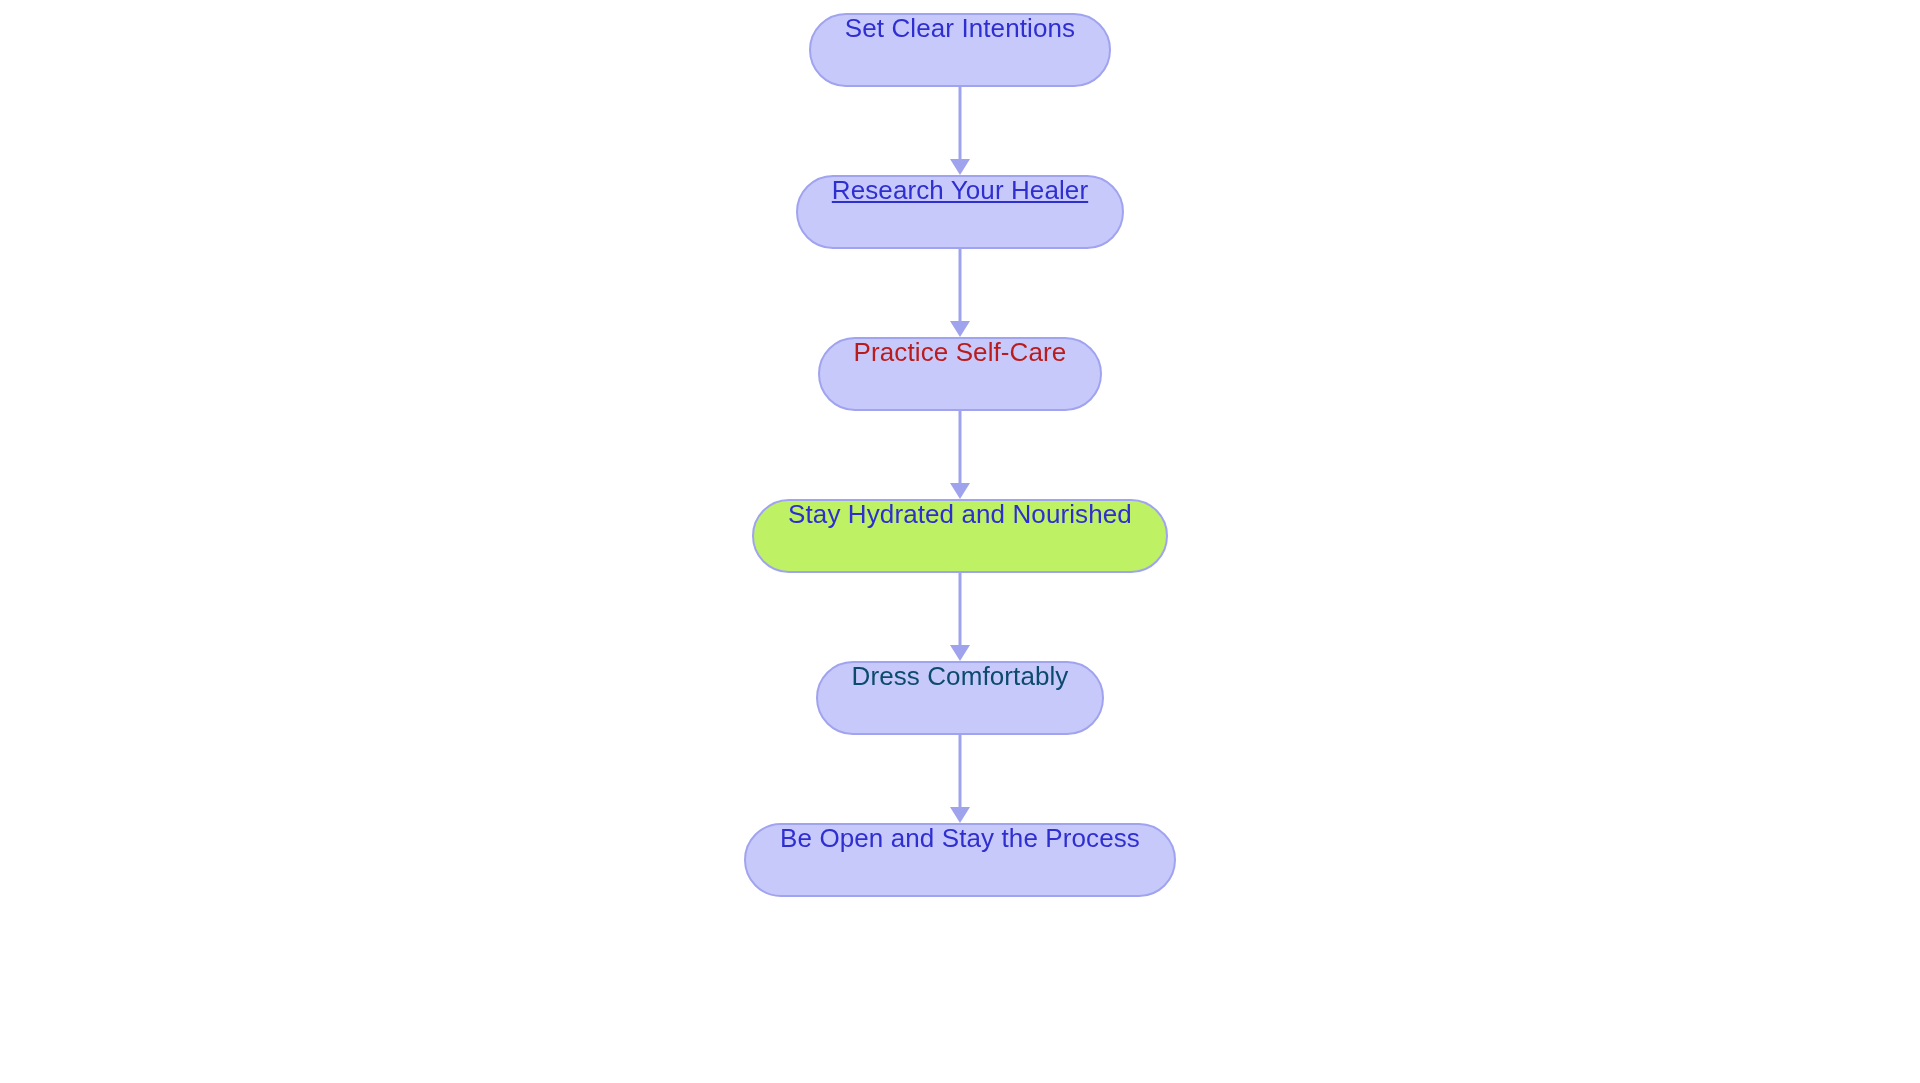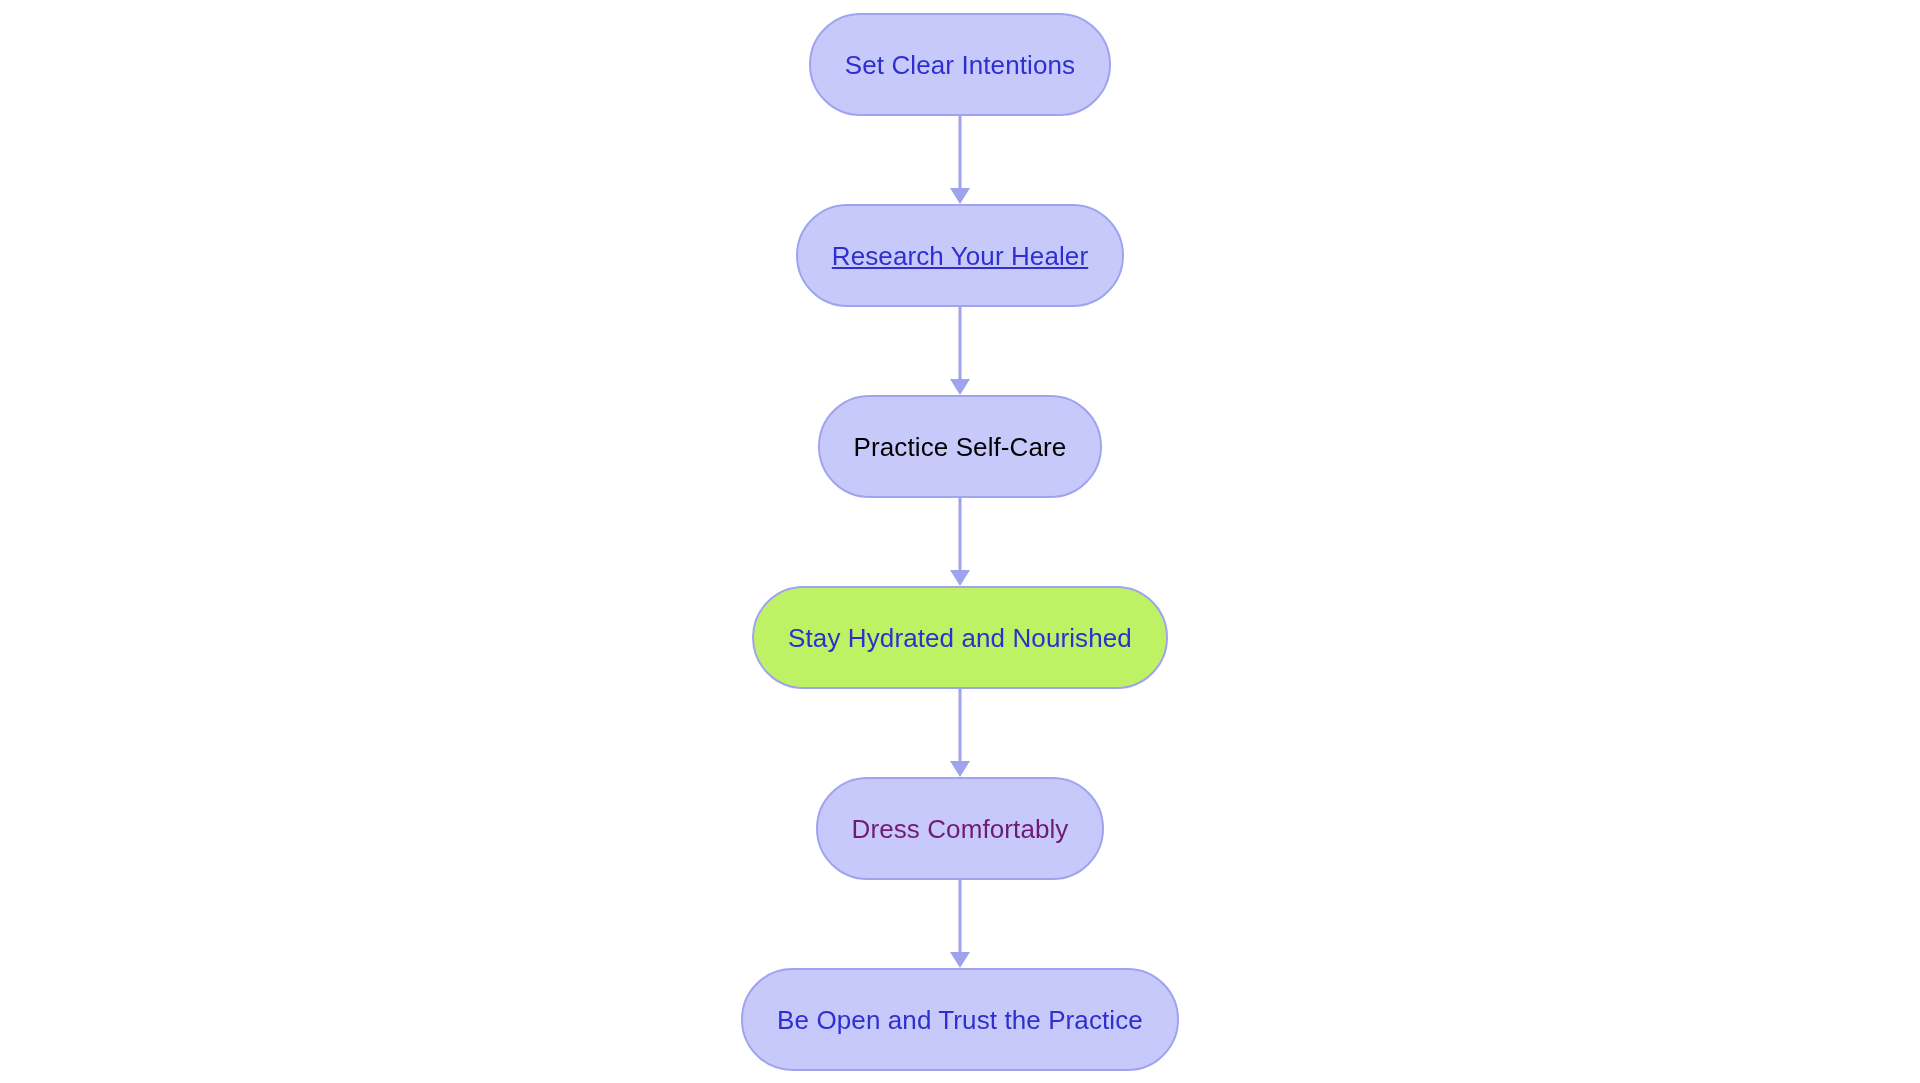--- a/index.html
+++ b/index.html
@@ -21,26 +21,26 @@
     width: 1920px;
     height: 1083px;
     background: #ffffff;
     display: flex;
     flex-direction: column;
     align-items: center;
   }
 
   .node {
     box-sizing: border-box;
-    height: 103px;
+    height: 74px;
     border-radius: 60px;
     background: #c8c9fb;
     border: 2px solid #a0a3ef;
     display: flex;
-    align-items: center;
+    align-items: flex-start;
     justify-content: center;
     padding: 0 34px;
     flex: none;
   }
 
   .node-label {
     color: #2f2fd0;
     font-family: "Liberation Sans", sans-serif;
     font-size: 26px;
     font-weight: 400;
@@ -73,43 +73,43 @@
   <div class="node" style="background: rgb(200, 201, 251); border-color: rgb(160, 163, 239);">
     <span class="node-label" style="color: rgb(47, 47, 208); text-decoration: underline;">Research Your Healer</span>
   </div>
 
   <svg class="connector" viewBox="0 0 24 88">
     <line x1="12" y1="0" x2="12" y2="74" stroke="#9fa3ee" stroke-width="3"></line>
     <polygon points="2,72 22,72 12,88" fill="#9fa3ee"></polygon>
   </svg>
 
   <div class="node" style="background: rgb(200, 201, 251); border-color: rgb(160, 163, 239);">
-    <span class="node-label" style="color: #000000;">Practice Self-Care</span>
+    <span class="node-label" style="color: #b91c1c;">Practice Self-Care</span>
   </div>
 
   <svg class="connector" viewBox="0 0 24 88">
     <line x1="12" y1="0" x2="12" y2="74" stroke="#9fa3ee" stroke-width="3"></line>
     <polygon points="2,72 22,72 12,88" fill="#9fa3ee"></polygon>
   </svg>
 
   <div class="node" style="background: #bef264; border-color: rgb(160, 163, 239);">
     <span class="node-label" style="color: rgb(47, 47, 208);">Stay Hydrated and Nourished</span>
   </div>
 
   <svg class="connector" viewBox="0 0 24 88">
     <line x1="12" y1="0" x2="12" y2="74" stroke="#9fa3ee" stroke-width="3"></line>
     <polygon points="2,72 22,72 12,88" fill="#9fa3ee"></polygon>
   </svg>
 
   <div class="node" style="background: rgb(200, 201, 251); border-color: rgb(160, 163, 239);">
-    <span class="node-label" style="color: #701a75;">Dress Comfortably</span>
+    <span class="node-label" style="color: #0c4a6e;">Dress Comfortably</span>
   </div>
 
   <svg class="connector" viewBox="0 0 24 88">
     <line x1="12" y1="0" x2="12" y2="74" stroke="#9fa3ee" stroke-width="3"></line>
     <polygon points="2,72 22,72 12,88" fill="#9fa3ee"></polygon>
   </svg>
 
   <div class="node" style="background: rgb(200, 201, 251); border-color: rgb(160, 163, 239);">
-    <span class="node-label" style="color: rgb(47, 47, 208);">Be Open and Trust the Practice</span>
+    <span class="node-label" style="color: rgb(47, 47, 208);">Be Open and Stay the Process</span>
   </div>
 
 </div>
 
 </body></html>

